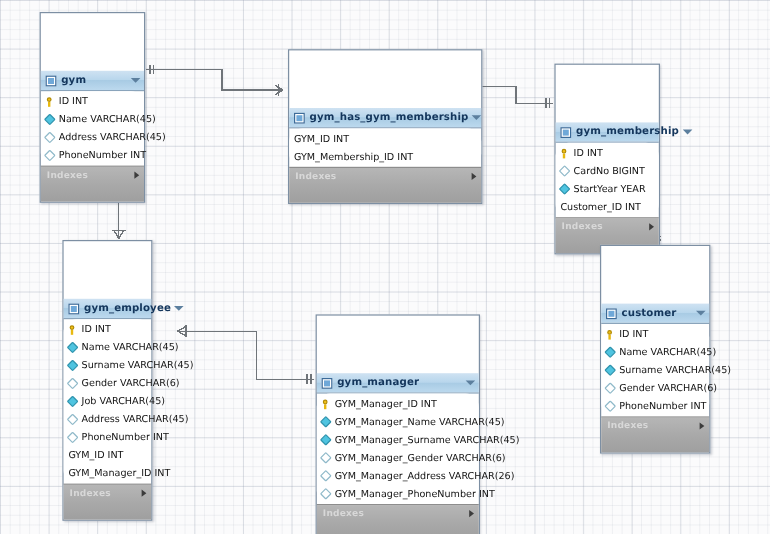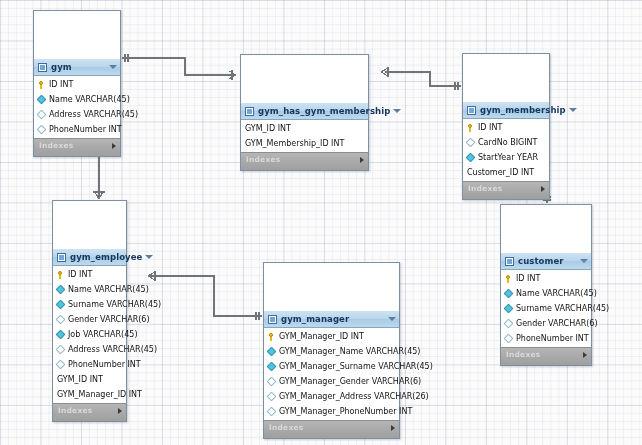--- a/index.html
+++ b/index.html
@@ -76,21 +76,21 @@
   }
   .ic-nl{
     width:7px;height:7px;margin:0 4px 0 0;flex:0 0 7px;
     background:#ffffff;border:1px solid #8fb9c9;box-sizing:border-box;
     transform:rotate(45deg);border-radius:1px;
   }
   .ic-none{width:0;height:7px;flex:0 0 0px;margin:0;}
   .col-txt{flex:1 1 auto;}
   .tbl-ft{
     height:13px;display:flex;align-items:center;
-    padding:0 4px 4px 5px;
+    padding:0 4px 16px 5px;
     background:linear-gradient(to bottom,#b6b6b6 0%,#a9a9a9 50%,#9f9f9f 100%);
     border-top:1px solid #8d8d8d;
   }
   .ft-txt{font-size:7.5px;font-weight:bold;color:#d8d8d8;flex:1 1 auto;letter-spacing:0.2px;}
   .ft-caret{
     width:0;height:0;flex:0 0 auto;
     border-top:3.5px solid transparent;border-bottom:3.5px solid transparent;
     border-left:4.5px solid #3c3c3c;
   }
 </style>
@@ -161,21 +161,21 @@
         <span class="ic-nl"></span>
         <span class="col-txt">PhoneNumber INT</span>
       </div>
     </div>
     <div class="tbl-ft">
       <span class="ft-txt">Indexes</span>
       <span class="ft-caret"></span>
     </div>
   </div>
 
-  <div class="tbl" style="left:240px;top:54px;width:129px;">
+  <div class="tbl" style="left:240px;top:41px;width:162px;">
     <div class="tbl-hd">
       <span class="hd-icon"></span>
       <span class="hd-title">gym_has_gym_membership</span>
       <span class="hd-caret"></span>
     </div>
     <div class="cols">
       <div class="col">
         <span class="col-ic ic-none"></span>
         <span class="col-txt">GYM_ID INT</span>
       </div>

